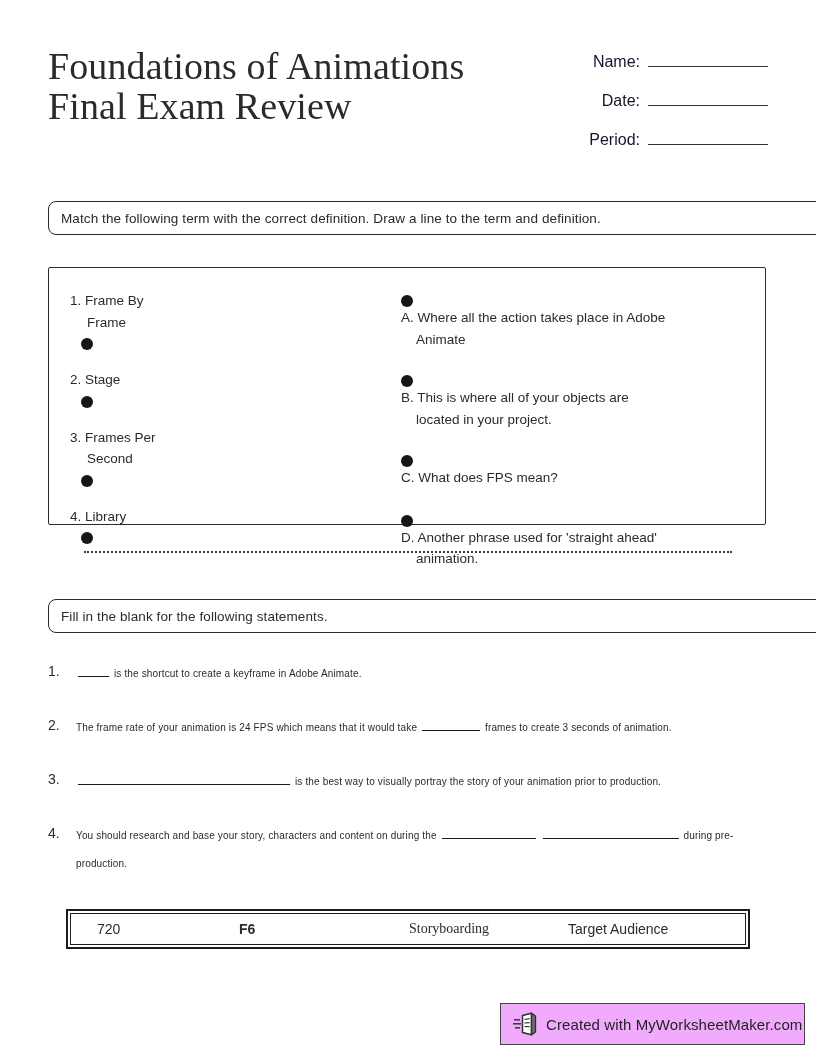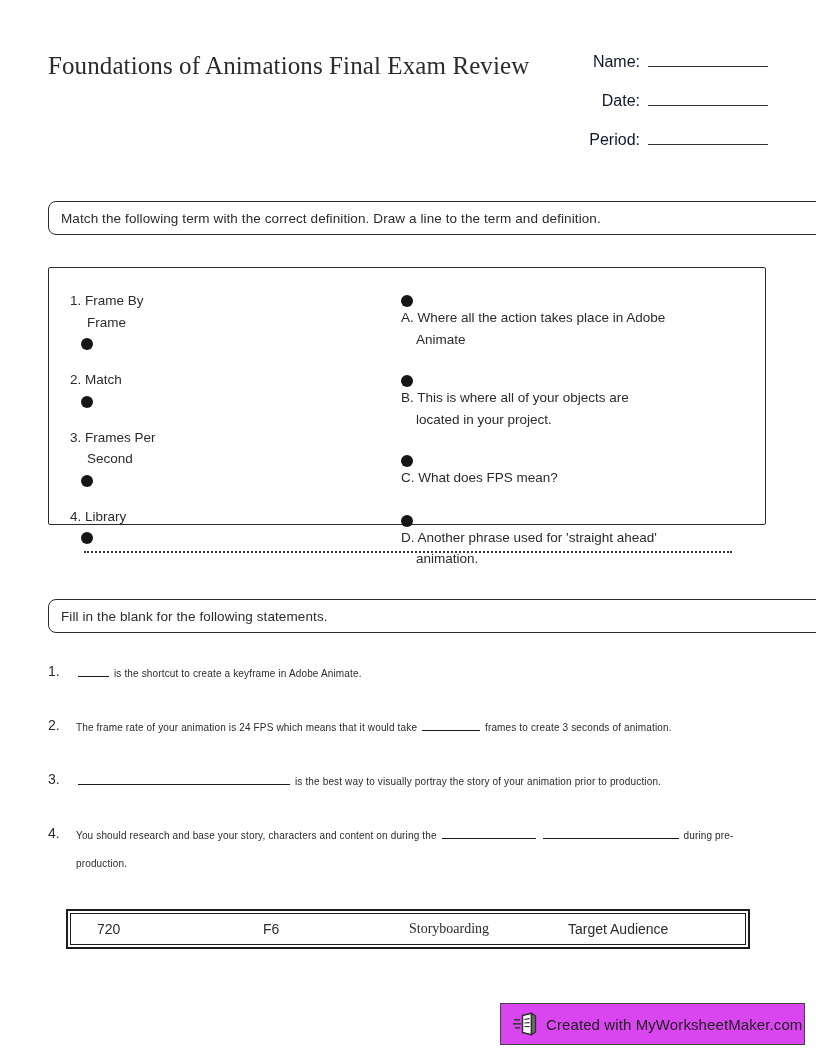--- a/index.html
+++ b/index.html
@@ -30,21 +30,21 @@
     position: absolute;
     left: 48px;
     top: 44px;
     width: 720px;
     display: flex;
     align-items: flex-start;
     justify-content: space-between;
   }
   .title {
     font-family: "Liberation Serif", serif;
-    font-size: 25px;
+    font-size: 38px;
     line-height: 40px;
     font-weight: 400;
     color: #2b2b2b;
     letter-spacing: 0.1px;
     width: 500px;
     margin: 0;
     padding-top: 2px;
   }
   .meta {
     width: 210px;
@@ -237,33 +237,33 @@
   }
   .wb-item {
     position: absolute;
     top: 50%;
     transform: translateY(-50%);
     font-size: 14px;
     color: #2b2b2b;
     white-space: nowrap;
   }
   .wb-0 { left: 26px; }
-  .wb-1 { left: 192px; }
+  .wb-1 { left: 168px; font-weight: bold; }
   .wb-2 { left: 338px; font-family: Liberation Serif, serif; }
   .wb-3 { left: 497px; }
 
   
   .badge {
     position: absolute;
     left: 500px;
     top: 1003px;
     width: 305px;
     height: 42px;
     border: 1.3px solid #444444;
-    background: #d946ef;
+    background: #f0abfc;
     box-sizing: border-box;
     display: flex;
     align-items: center;
     padding-left: 12px;
   }
   .badge-logo {
     width: 26px;
     height: 26px;
     flex: 0 0 26px;
     margin-right: 7px;
@@ -317,21 +317,21 @@
             </span>
             <span class="hang">Frame</span>
           </span>
           <span class="dot"></span>
         </div>
 
         <div class="match-item">
           <span class="term-text">
             <span class="lead">
               <span>2.</span>
-              <span>Match</span>
+              <span>Stage</span>
             </span>
           </span>
           <span class="dot"></span>
         </div>
 
         <div class="match-item">
           <span class="term-text">
             <span class="lead">
               <span>3.</span>
               <span>Frames Per</span>

